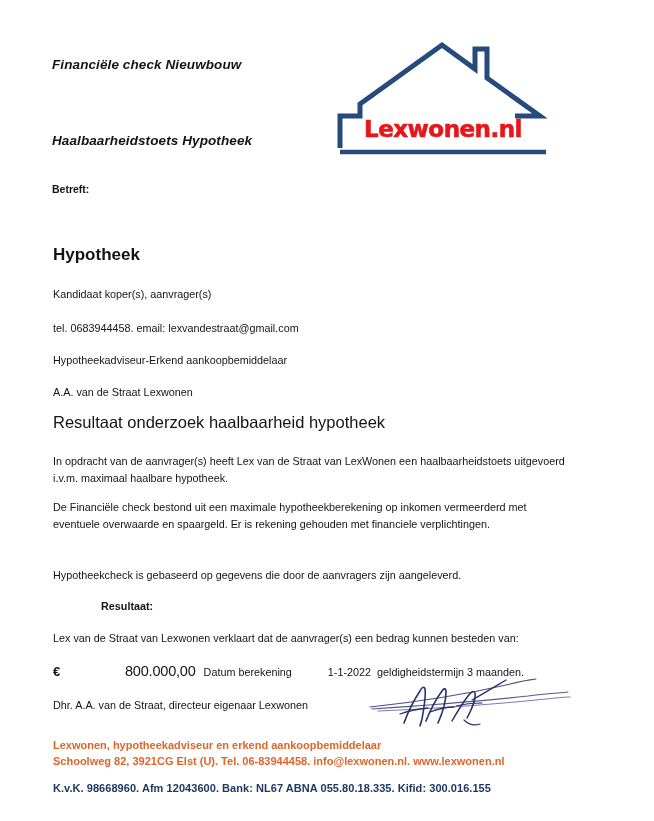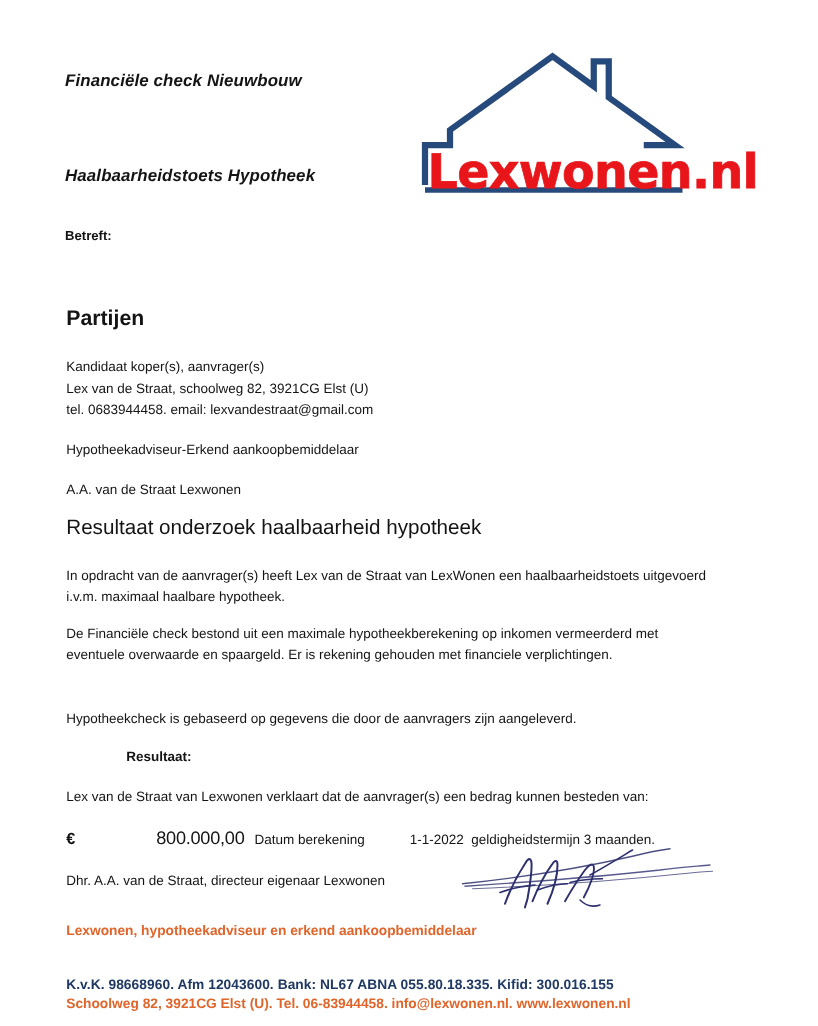--- a/index.html
+++ b/index.html
@@ -68,21 +68,21 @@
   }
   .logo svg { display: block; width: 100%; height: 100%; }
   .logo-word {
     position: absolute;
     left: 10px;
     top: 82px;
     width: 202px;
     text-align: center;
     font-family: "DejaVu Sans", sans-serif;
     font-weight: bold;
-    font-size: 38px;
+    font-size: 23px;
     color: #E8161A;
     letter-spacing: -0.5px;
     line-height: 1;
     -webkit-text-stroke: 0.6px #E8161A;
     white-space: nowrap;
   }
 
   
   .section-title {
     position: absolute;
@@ -177,21 +177,21 @@
   
   .footer-line {
     position: absolute;
     left: 53px;
     font-size: 11px;
     font-weight: bold;
     margin: 0;
     white-space: nowrap;
   }
   #footer-1 { top: 739px; color: #E0652B; }
-  #footer-2 { top: 797px; color: #E0652B; }
+  #footer-2 { top: 755px; color: #E0652B; }
   #footer-3 { top: 782px; color: #1F3864; letter-spacing: 0.05px; }
 </style>
 </head>
 <body>
 
 <div class="page">
 
   <div class="header-block">
     <h1 class="doc-title">Financiële check Nieuwbouw</h1>
     <h2 class="doc-subtitle">Haalbaarheidstoets Hypotheek</h2>
@@ -201,23 +201,22 @@
   <div class="logo">
     <svg viewBox="0 0 222 136" xmlns="http://www.w3.org/2000/svg">
 
       <path d="M 8 112 L 8 80 L 28 80 L 28 68 L 110 9 L 143 33 L 143 13 L 155 13 L 155 42 L 208 80 L 183 80" fill="none" stroke="#274a7d" stroke-width="5" stroke-linejoin="miter" stroke-linecap="butt"></path>
 
       <line x1="8" y1="116" x2="214" y2="116" stroke="#274a7d" stroke-width="4.5"></line>
     </svg>
     <div class="logo-word">Lexwonen.nl</div>
   </div>
 
-  <h2 class="section-title" id="partijen-title">Partijen</h2>
+  <h2 class="section-title" id="partijen-title">Hypotheek</h2>
   <p class="body-line" id="p-kandidaat">Kandidaat koper(s), aanvrager(s)</p>
-  <p class="body-line" id="p-address">Lex van de Straat, schoolweg 82, 3921CG Elst (U)</p>
   <p class="body-line" id="p-contact">tel. 0683944458. email: lexvandestraat@gmail.com</p>
   <p class="body-line" id="p-advisor">Hypotheekadviseur-Erkend aankoopbemiddelaar</p>
   <p class="body-line" id="p-aa">A.A. van de Straat Lexwonen</p>
 
   <h2 class="section-title" id="resultaat-title">Resultaat onderzoek haalbaarheid hypotheek</h2>
   <p class="para" id="para-1">In opdracht van de aanvrager(s) heeft Lex van de Straat van LexWonen een haalbaarheidstoets uitgevoerd i.v.m. maximaal haalbare hypotheek.</p>
   <p class="para" id="para-2">De Financiële check bestond uit een maximale hypotheekberekening op inkomen vermeerderd met eventuele overwaarde en spaargeld. Er is rekening gehouden met financiele verplichtingen.</p>
   <p class="body-line" id="p-basis">Hypotheekcheck is gebaseerd op gegevens die door de aanvragers zijn aangeleverd.</p>
   <p class="body-line" id="p-resultaat-label">Resultaat:</p>
   <p class="body-line" id="p-verklaart">Lex van de Straat van Lexwonen verklaart dat de aanvrager(s) een bedrag kunnen besteden van:</p>

